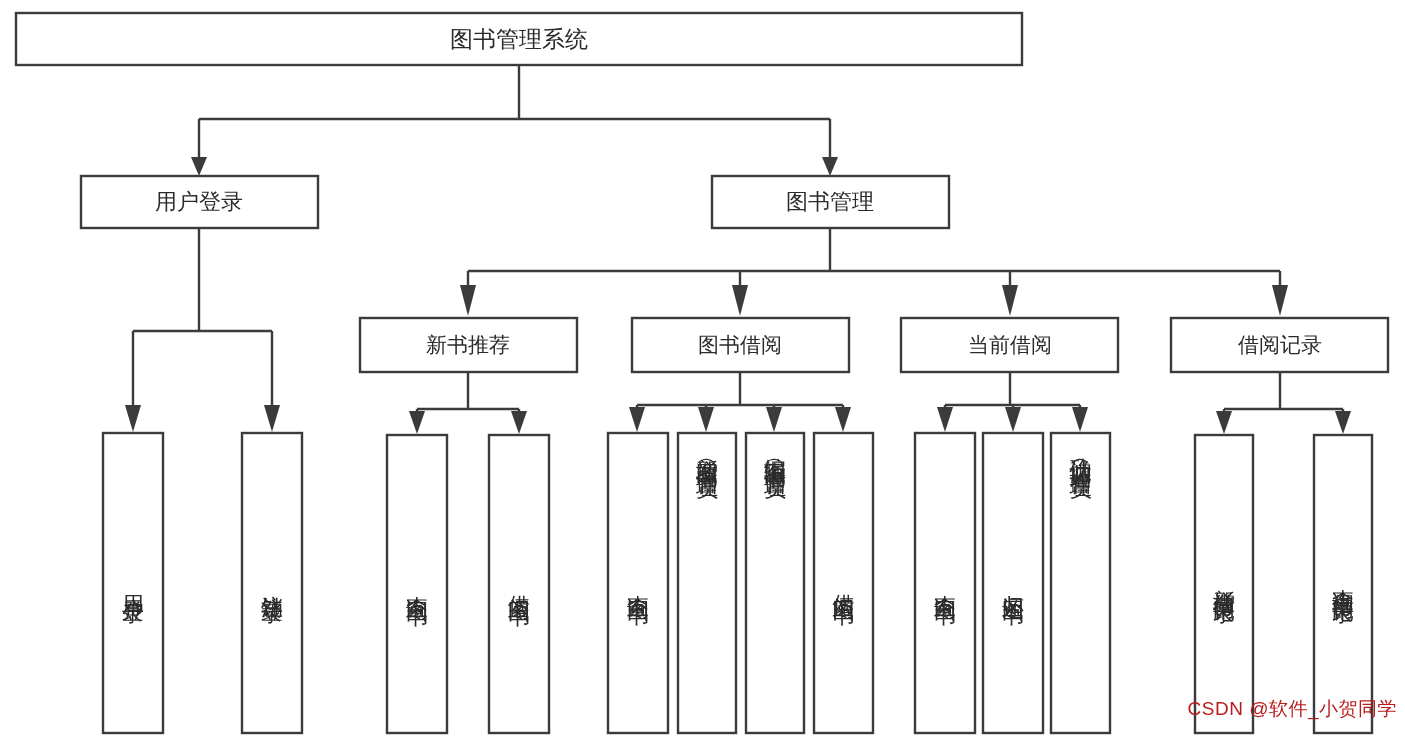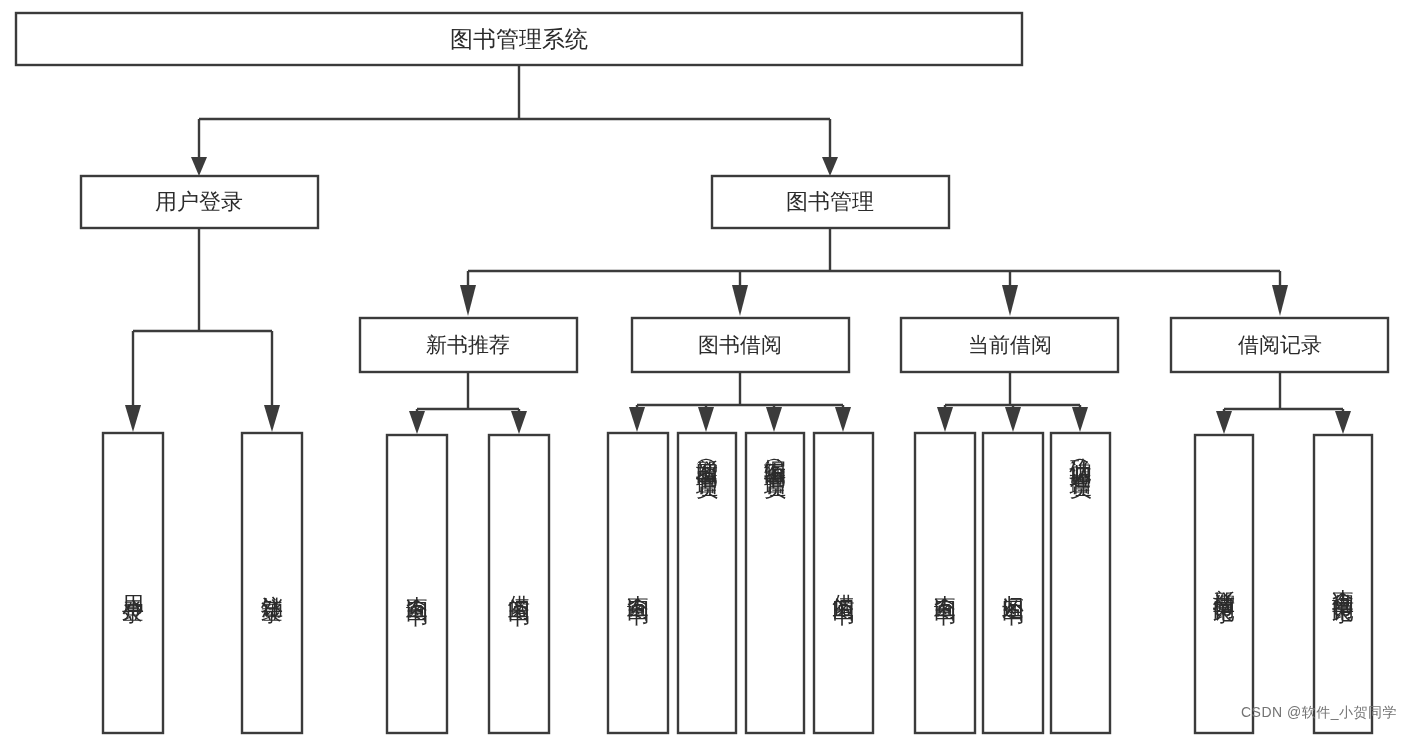--- a/index.html
+++ b/index.html
@@ -68,22 +68,22 @@
     pointer-events: none;
   }
   .leaf-text-wrap.center-v {
     align-items: center;
   }
   .watermark {
     position: absolute;
     right: 8px;
     bottom: 6px;
     font-family: "Liberation Sans", "DejaVu Sans", sans-serif;
-    font-size: 14px;
-    color: #737373;
+    font-size: 19px;
+    color: #b91c1c;
     white-space: nowrap;
     letter-spacing: 0.5px;
     margin-top: 39px;
   }
 </style>
 </head>
 <body>
 
 <div id="diagram-root">
 

